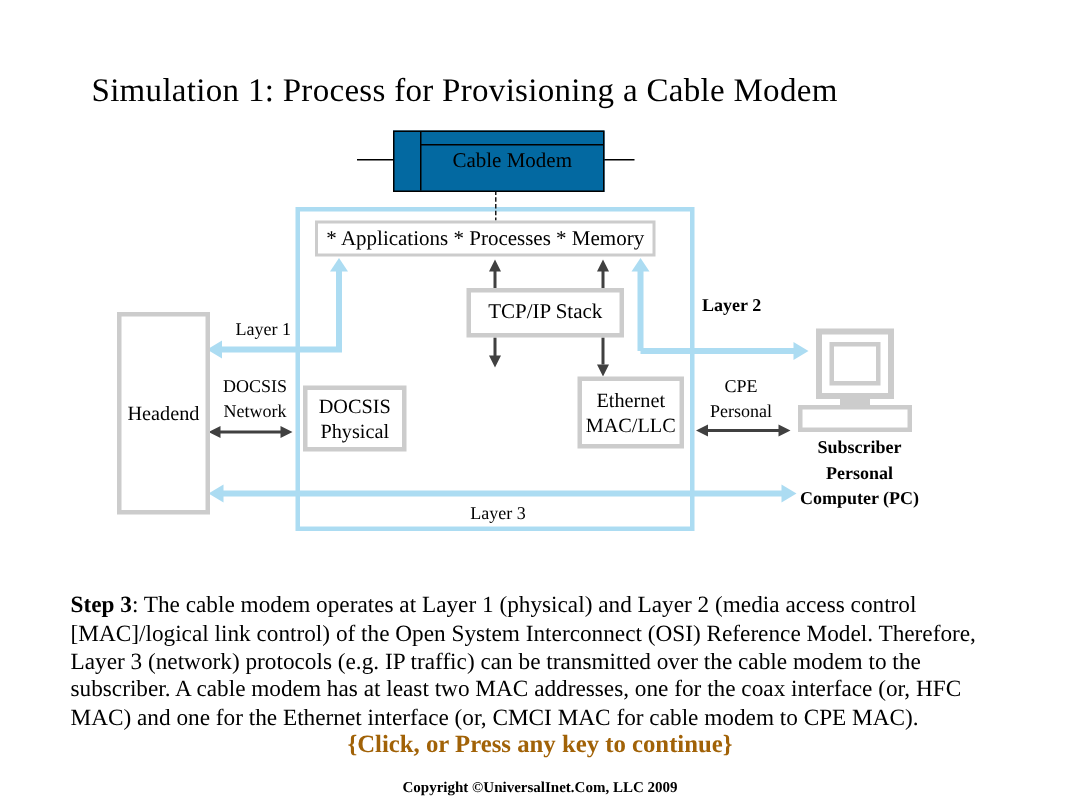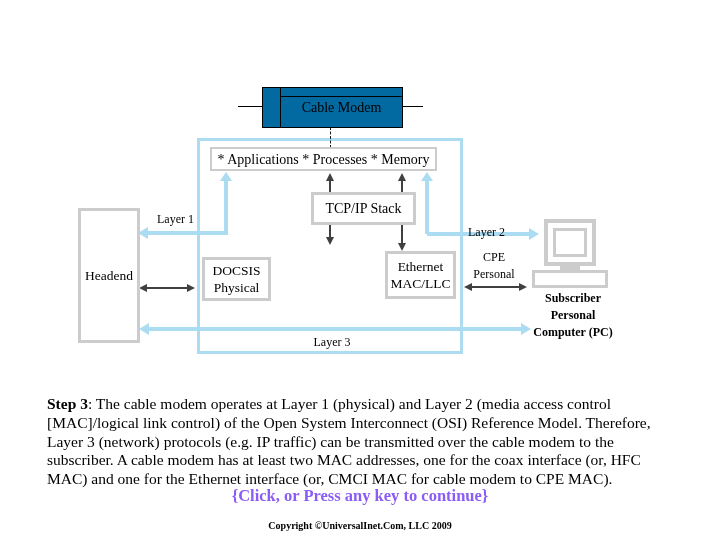--- a/index.html
+++ b/index.html
@@ -47,28 +47,29 @@
   .dk-right{border-top:4px solid transparent;border-bottom:4px solid transparent;border-left:8px solid #404040;}
 
   
   .monitor{left:544px;top:219px;width:44px;height:39px;border:4px solid #cccccc;background:#fff;z-index:3;}
   .screen{position:absolute;left:5px;top:5px;width:28px;height:23px;border:3px solid #cccccc;background:#fff;}
   .stand{left:560px;top:266px;width:20px;height:5px;background:#cccccc;z-index:3;}
   .unit{left:532px;top:270px;width:70px;height:12px;border:3px solid #cccccc;background:#fff;z-index:3;}
 
   .para{left:47px;top:362px;width:630px;font-size:15.5px;line-height:18.8px;z-index:5;margin-top:33px;}
   .para b{font-weight:bold;}
-  .prompt{left:0;width:720px;top:486px;text-align:center;font-weight:bold;font-size:16.5px;color:#8b5cf6;z-index:5;}
+  .prompt{left:0;width:720px;top:486px;text-align:center;font-weight:bold;font-size:16.5px;color:#a16207;z-index:5;}
   .copyright{left:0;width:720px;top:520px;text-align:center;font-weight:bold;font-size:10px;z-index:5;}
 </style>
 </head>
 <body>
 
 <div class="slide">
 
+  <div class="abs title">Simulation 1: Process for Provisioning a Cable Modem</div>
 
   <div class="abs stub" style="left:238px;top:106px;width:24px;"></div>
   <div class="abs stub" style="left:402px;top:106px;width:21px;"></div>
   <div class="abs cm-box">
     <div class="cm-vdiv"></div>
     <div class="cm-hdiv"></div>
     <div class="cm-label">Cable Modem</div>
   </div>
   <div class="abs dash-drop"></div>
 
@@ -80,21 +81,21 @@
 
   <div class="abs gbox tcpip">
     <span>TCP/IP Stack</span>
   </div>
 
   <div class="abs gbox headend">
     <span>Headend</span>
   </div>
 
   <div class="abs lbl" style="left:157px;top:212px;">Layer 1</div>
-  <div class="abs lbl" style="left:468px;top:225px;">Layer 2</div>
+  <div class="abs lbl" style="left:468px;top:196px;font-weight:bold;">Layer 2</div>
   <div class="abs lbl lbl-c" style="left:300px;top:334px;width:64px;">Layer 3</div>
 
   <div class="abs tri lb-up" style="left:220px;top:172px;"></div>
   <div class="abs lb" style="left:224px;top:180px;width:4px;height:53px;"></div>
   <div class="abs lb" style="left:147px;top:231px;width:81px;height:4px;"></div>
   <div class="abs tri lb-left" style="left:138px;top:227px;"></div>
 
   <div class="abs tri lb-up" style="left:421px;top:172px;"></div>
   <div class="abs lb" style="left:425px;top:180px;width:4px;height:54px;"></div>
   <div class="abs lb" style="left:427px;top:232px;width:103px;height:4px;"></div>
@@ -112,20 +113,21 @@
   <div class="abs dk" style="left:401px;top:180px;width:2px;height:63px;"></div>
   <div class="abs tri dk-down" style="left:398px;top:243px;"></div>
 
   <div class="abs gbox dphys">
     <span>DOCSIS Physical</span>
   </div>
   <div class="abs gbox emac">
     <span>Ethernet MAC/LLC</span>
   </div>
 
+  <div class="abs lbl lbl-c" style="left:140px;top:249px;width:60px;">DOCSIS Network</div>
   <div class="abs dk" style="left:146px;top:287px;width:42px;height:2px;"></div>
   <div class="abs tri dk-left" style="left:139px;top:284px;"></div>
   <div class="abs tri dk-right" style="left:187px;top:284px;"></div>
 
   <div class="abs lbl lbl-c" style="left:465px;top:249px;width:58px;">CPE Personal</div>
   <div class="abs dk" style="left:471px;top:286px;width:49px;height:2px;"></div>
   <div class="abs tri dk-left" style="left:464px;top:283px;"></div>
   <div class="abs tri dk-right" style="left:519px;top:283px;"></div>
 
   <div class="abs monitor">

